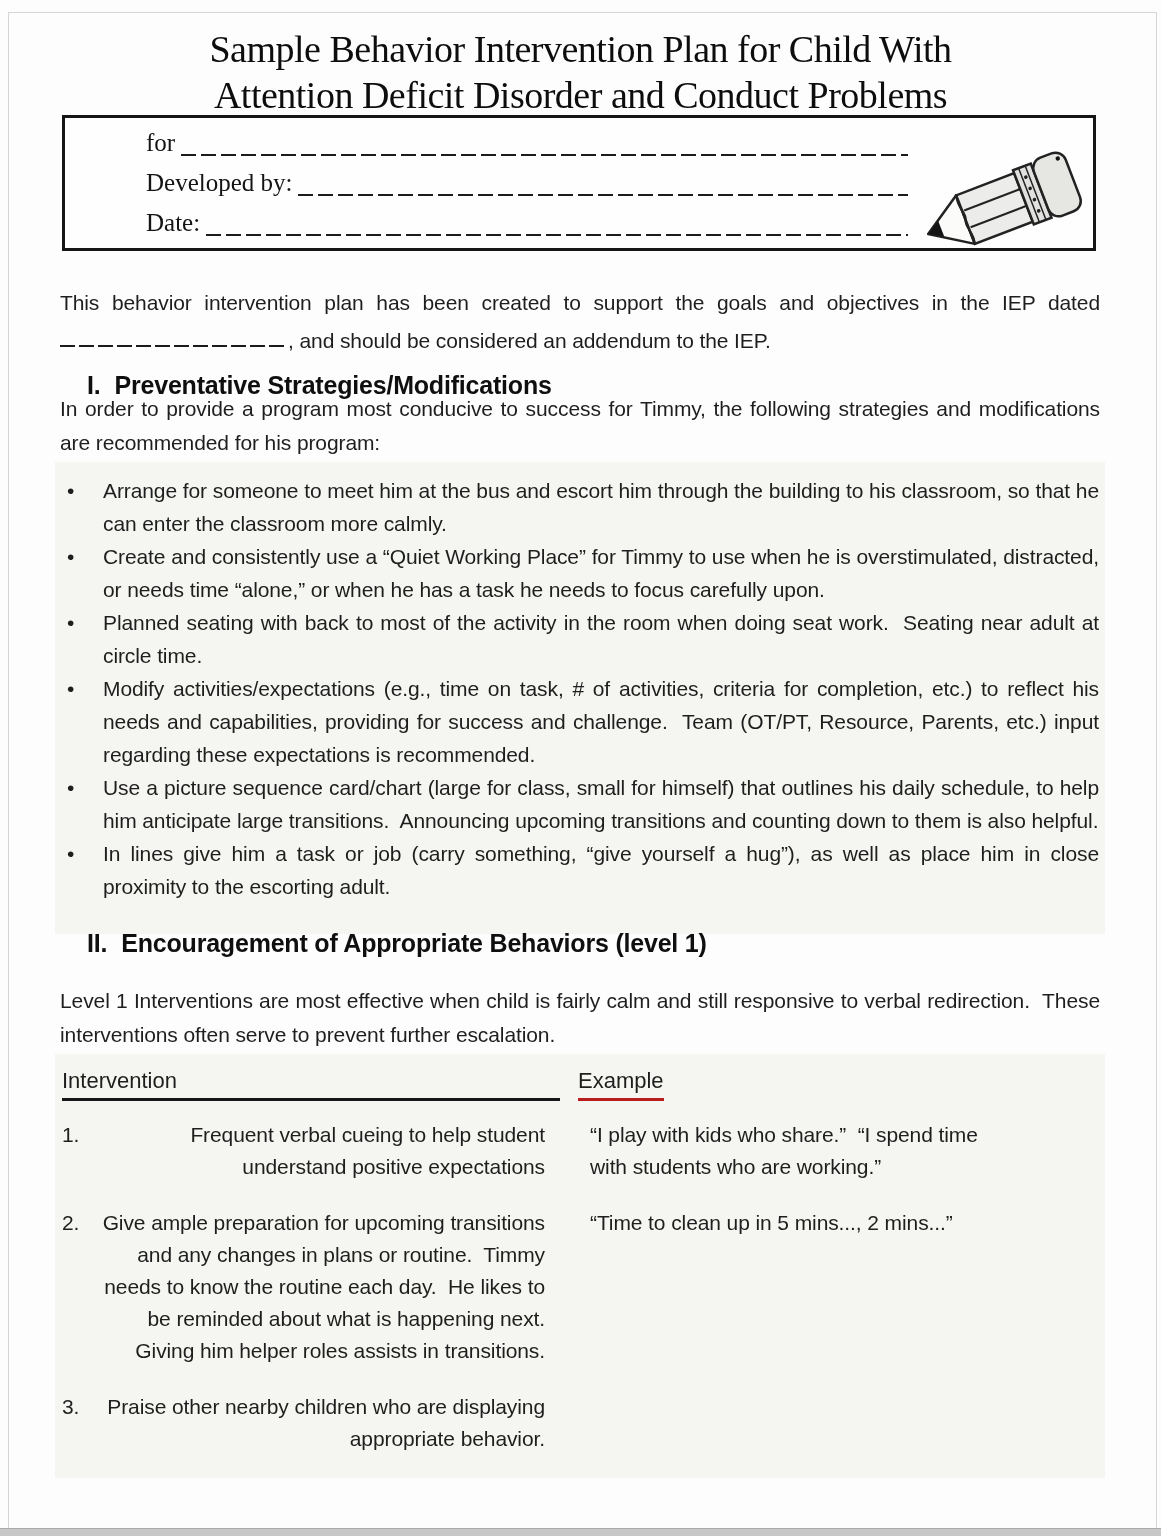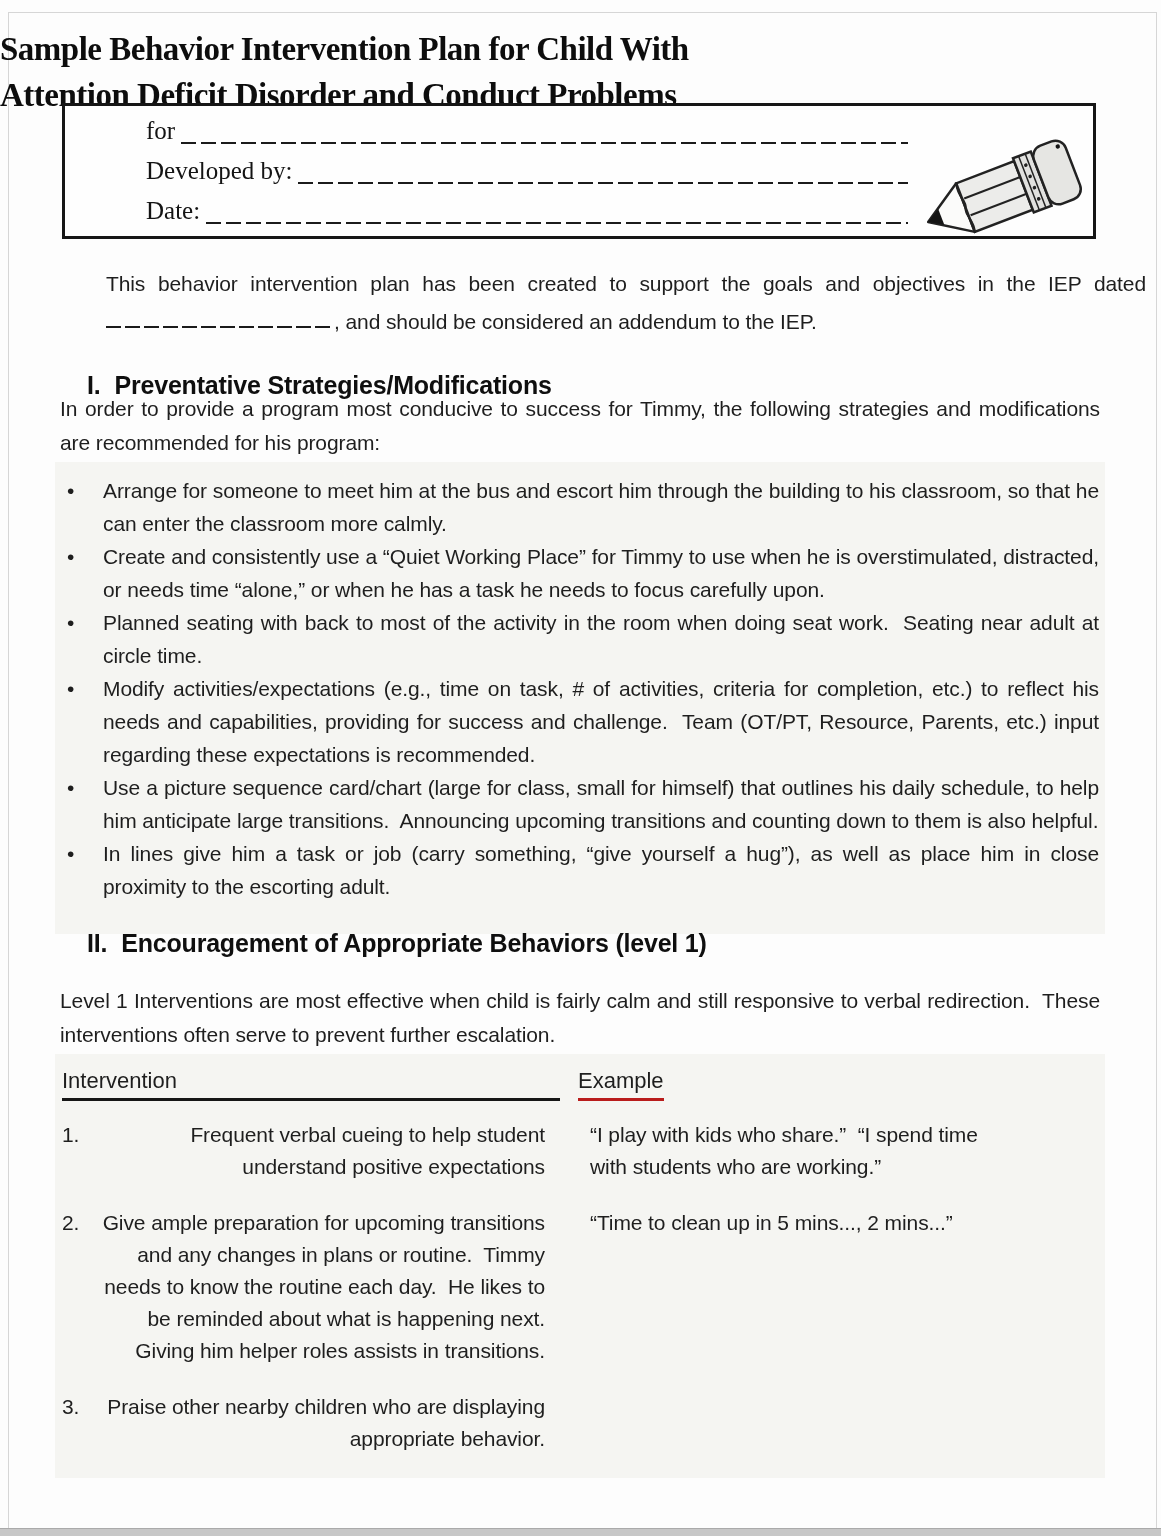--- a/index.html
+++ b/index.html
@@ -17,29 +17,30 @@
   }
   .frame {
     position: absolute; left: 8px; top: 12px;
     width: 1147px; height: 1517px;
     border: 1px solid #d6d6d6; border-bottom: none;
     pointer-events: none;
   }
   
   .title {
     position: absolute; top: 26px; left: 0; width: 100%;
+    text-align: center;
     font-family: "Liberation Serif", serif;
-    font-weight: bold;
-    font-size: 33px; line-height: 46px;
+    font-weight: normal;
+    font-size: 38px; line-height: 46px;
     letter-spacing: -0.5px;
     color: #0d0d0d;
   }
   
   .hbox {
-    position: absolute; left: 62px; top: 103px;
+    position: absolute; left: 62px; top: 115px;
     width: 1034px; height: 136px;
     box-sizing: border-box;
     border: 3px solid #161616;
     background: #fefefe;
   }
   .field-row {
     position: absolute; left: 81px; width: 762px; height: 34px;
     display: flex; align-items: flex-end;
     font-family: "Liberation Serif", serif;
     font-size: 25px; color: #141414;
@@ -154,21 +155,21 @@
           <circle cx="121.5" cy="64" r="1.8" fill="#222"></circle>
           <circle cx="121.5" cy="76" r="1.8" fill="#222"></circle>
 
           <rect x="131" y="27" width="34" height="62" rx="11" fill="#e6e6e3" stroke="#222" stroke-width="2.5"></rect>
           <circle cx="158" cy="34" r="2.2" fill="#141414"></circle>
         </g>
       </svg>
     </div>
   </div>
 
-  <div class="para" style="top:265px;margin-left:46px;"><span>This behavior intervention plan has been created to support the goals and objectives in the IEP dated </span><span class="blank-gap"></span><span>, and should be considered an addendum to the IEP.</span></div>
+  <div class="para" style="top:284px;"><span>This behavior intervention plan has been created to support the goals and objectives in the IEP dated </span><span class="blank-gap"></span><span>, and should be considered an addendum to the IEP.</span></div>
 
   <div class="sec-heading" style="top:342px;">
     <span class="num">I.</span><span>Preventative Strategies/Modifications</span>
   </div>
 
   <div class="para" style="top:392px; line-height:34px;">In order to provide a program most conducive to success for Timmy, the following strategies and modifications are recommended for his program:</div>
 
   <div class="panel" id="panel1">
     <div class="bullets">
       <div class="bullet">

